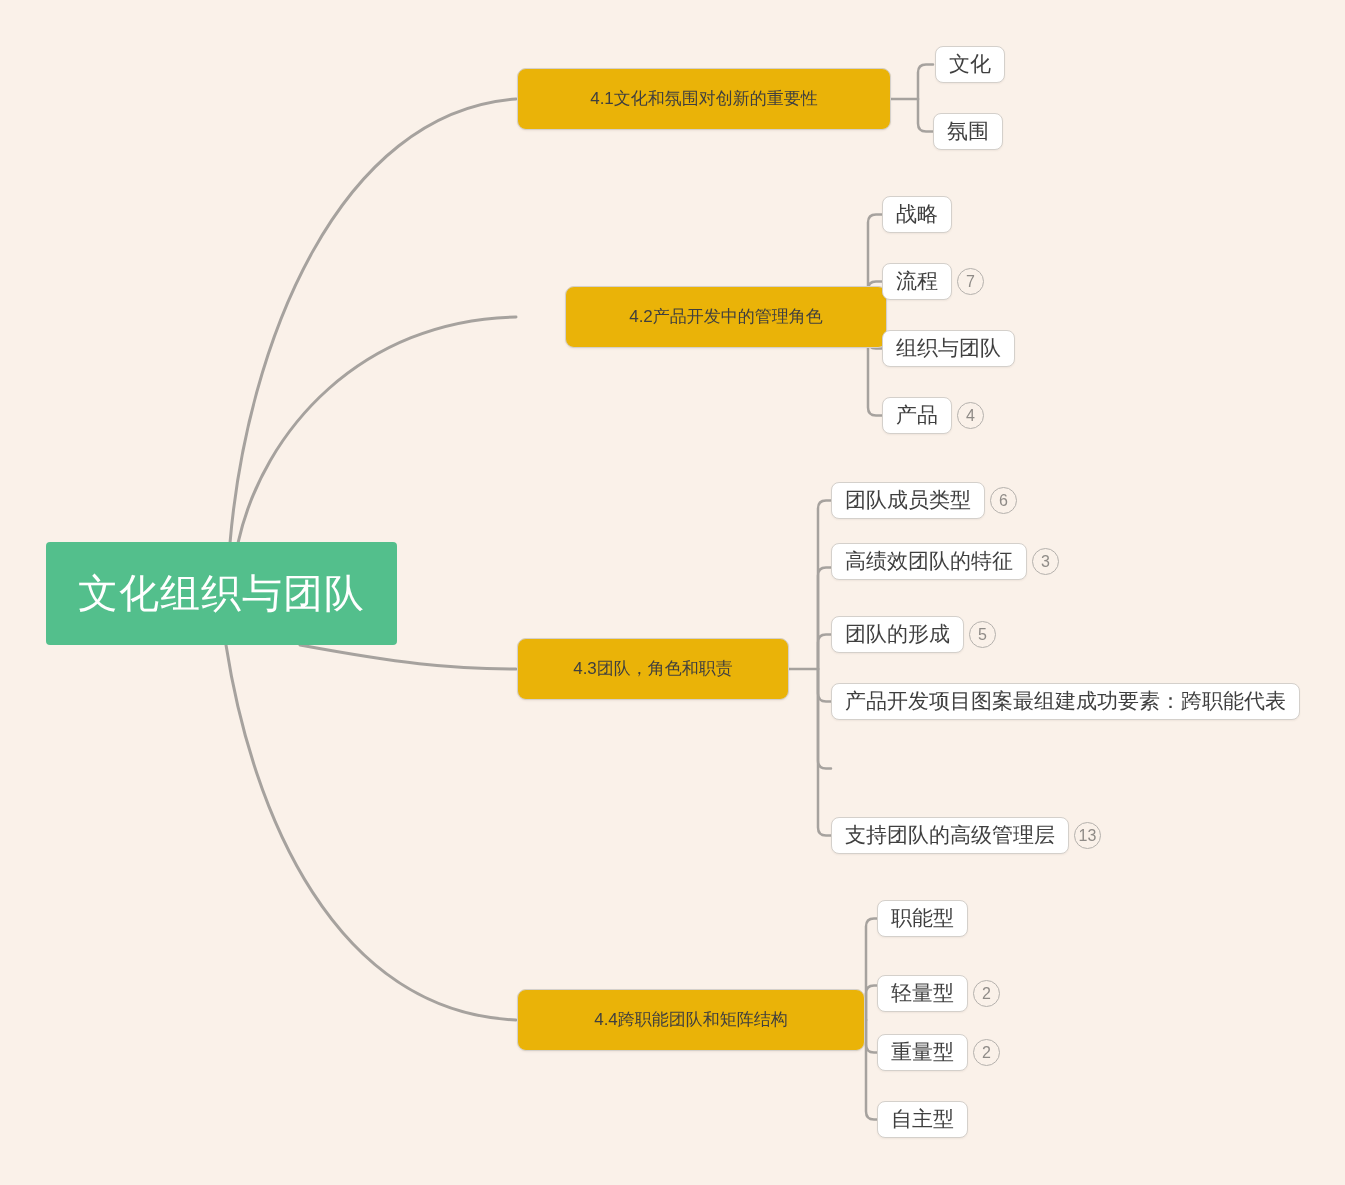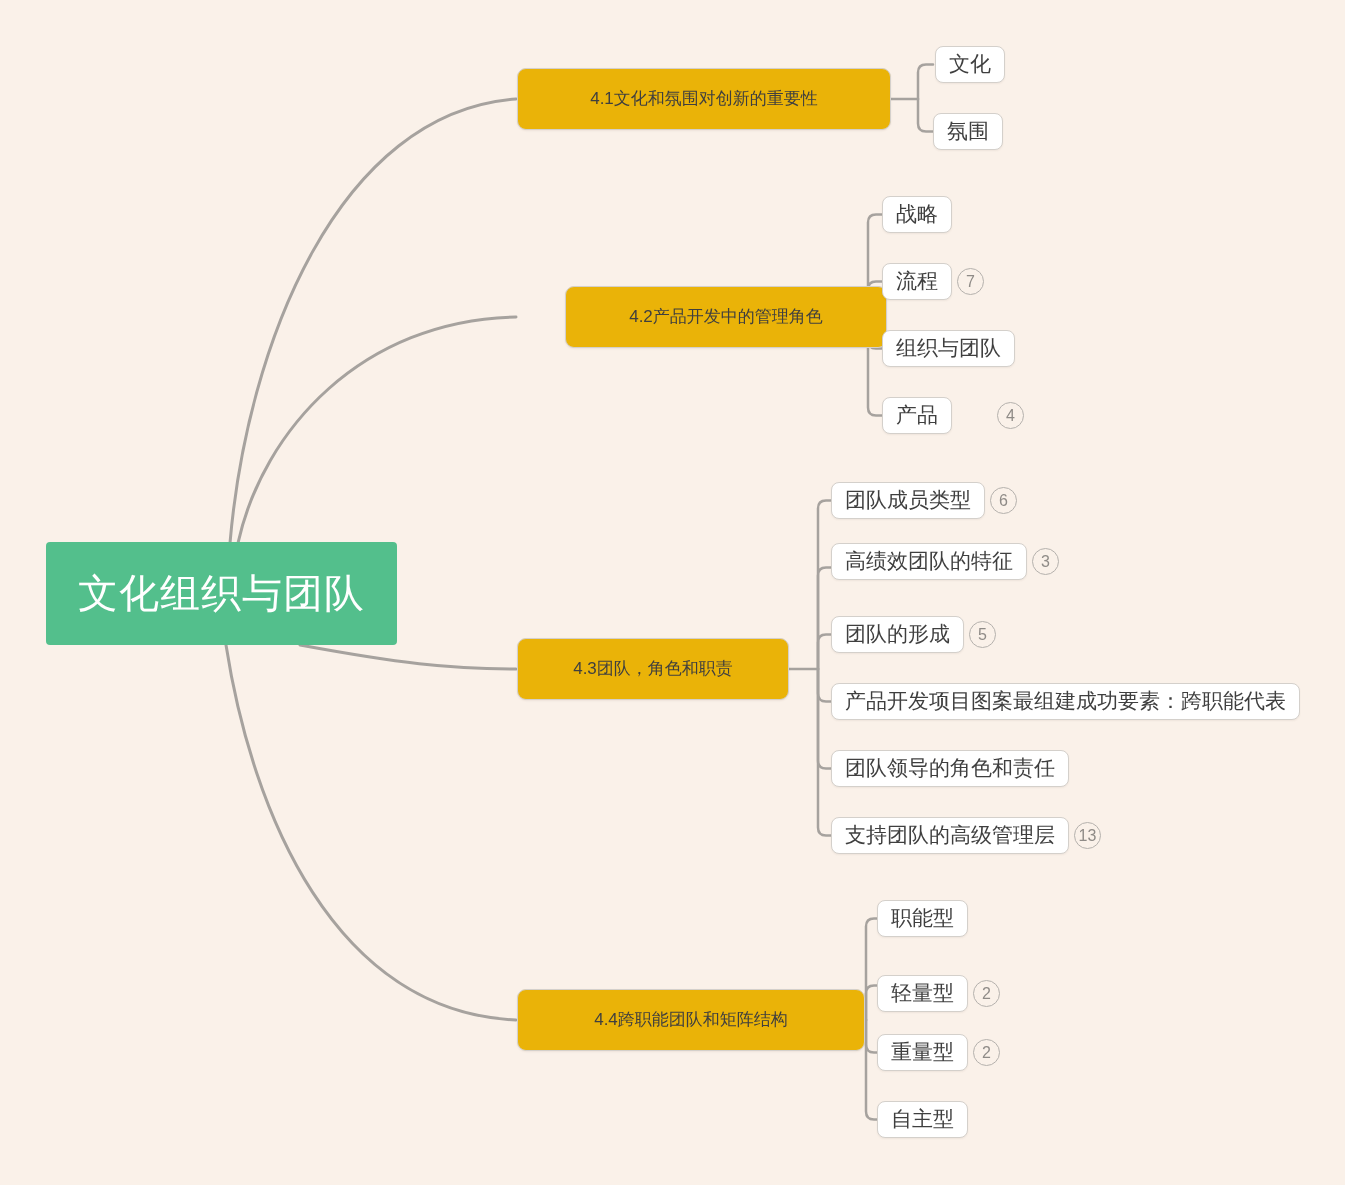--- a/index.html
+++ b/index.html
@@ -108,43 +108,39 @@
 
   </div>
   <div class="sub" style="left:882px;top:263px;">
     <span class="sub-box">流程</span>
     <span class="badge">7</span>
   </div>
   <div class="sub" style="left:882px;top:330px;">
     <span class="sub-box">组织与团队</span>
 
   </div>
-  <div class="sub" style="left:882px;top:397px;gap:40px;">
+  <div class="sub" style="left:882px;top:397px;">
     <span class="sub-box">产品</span>
     <span class="badge">4</span>
   </div>
 
   <div class="sub" style="left:831px;top:482px;">
     <span class="sub-box">团队成员类型</span>
     <span class="badge">6</span>
   </div>
   <div class="sub" style="left:831px;top:527px;margin-top:16px;">
     <span class="sub-box">高绩效团队的特征</span>
     <span class="badge">3</span>
   </div>
   <div class="sub" style="left:831px;top:616px;">
     <span class="sub-box">团队的形成</span>
     <span class="badge">5</span>
   </div>
   <div class="sub" style="left:831px;top:683px;">
     <span class="sub-box">产品开发项目图案最组建成功要素：跨职能代表</span>
-
-  </div>
-  <div class="sub" style="left:831px;top:750px;">
-    <span class="sub-box">团队领导的角色和责任</span>
 
   </div>
   <div class="sub" style="left:831px;top:817px;">
     <span class="sub-box">支持团队的高级管理层</span>
     <span class="badge">13</span>
   </div>
 
   <div class="sub" style="left:877px;top:900px;">
     <span class="sub-box">职能型</span>
 

